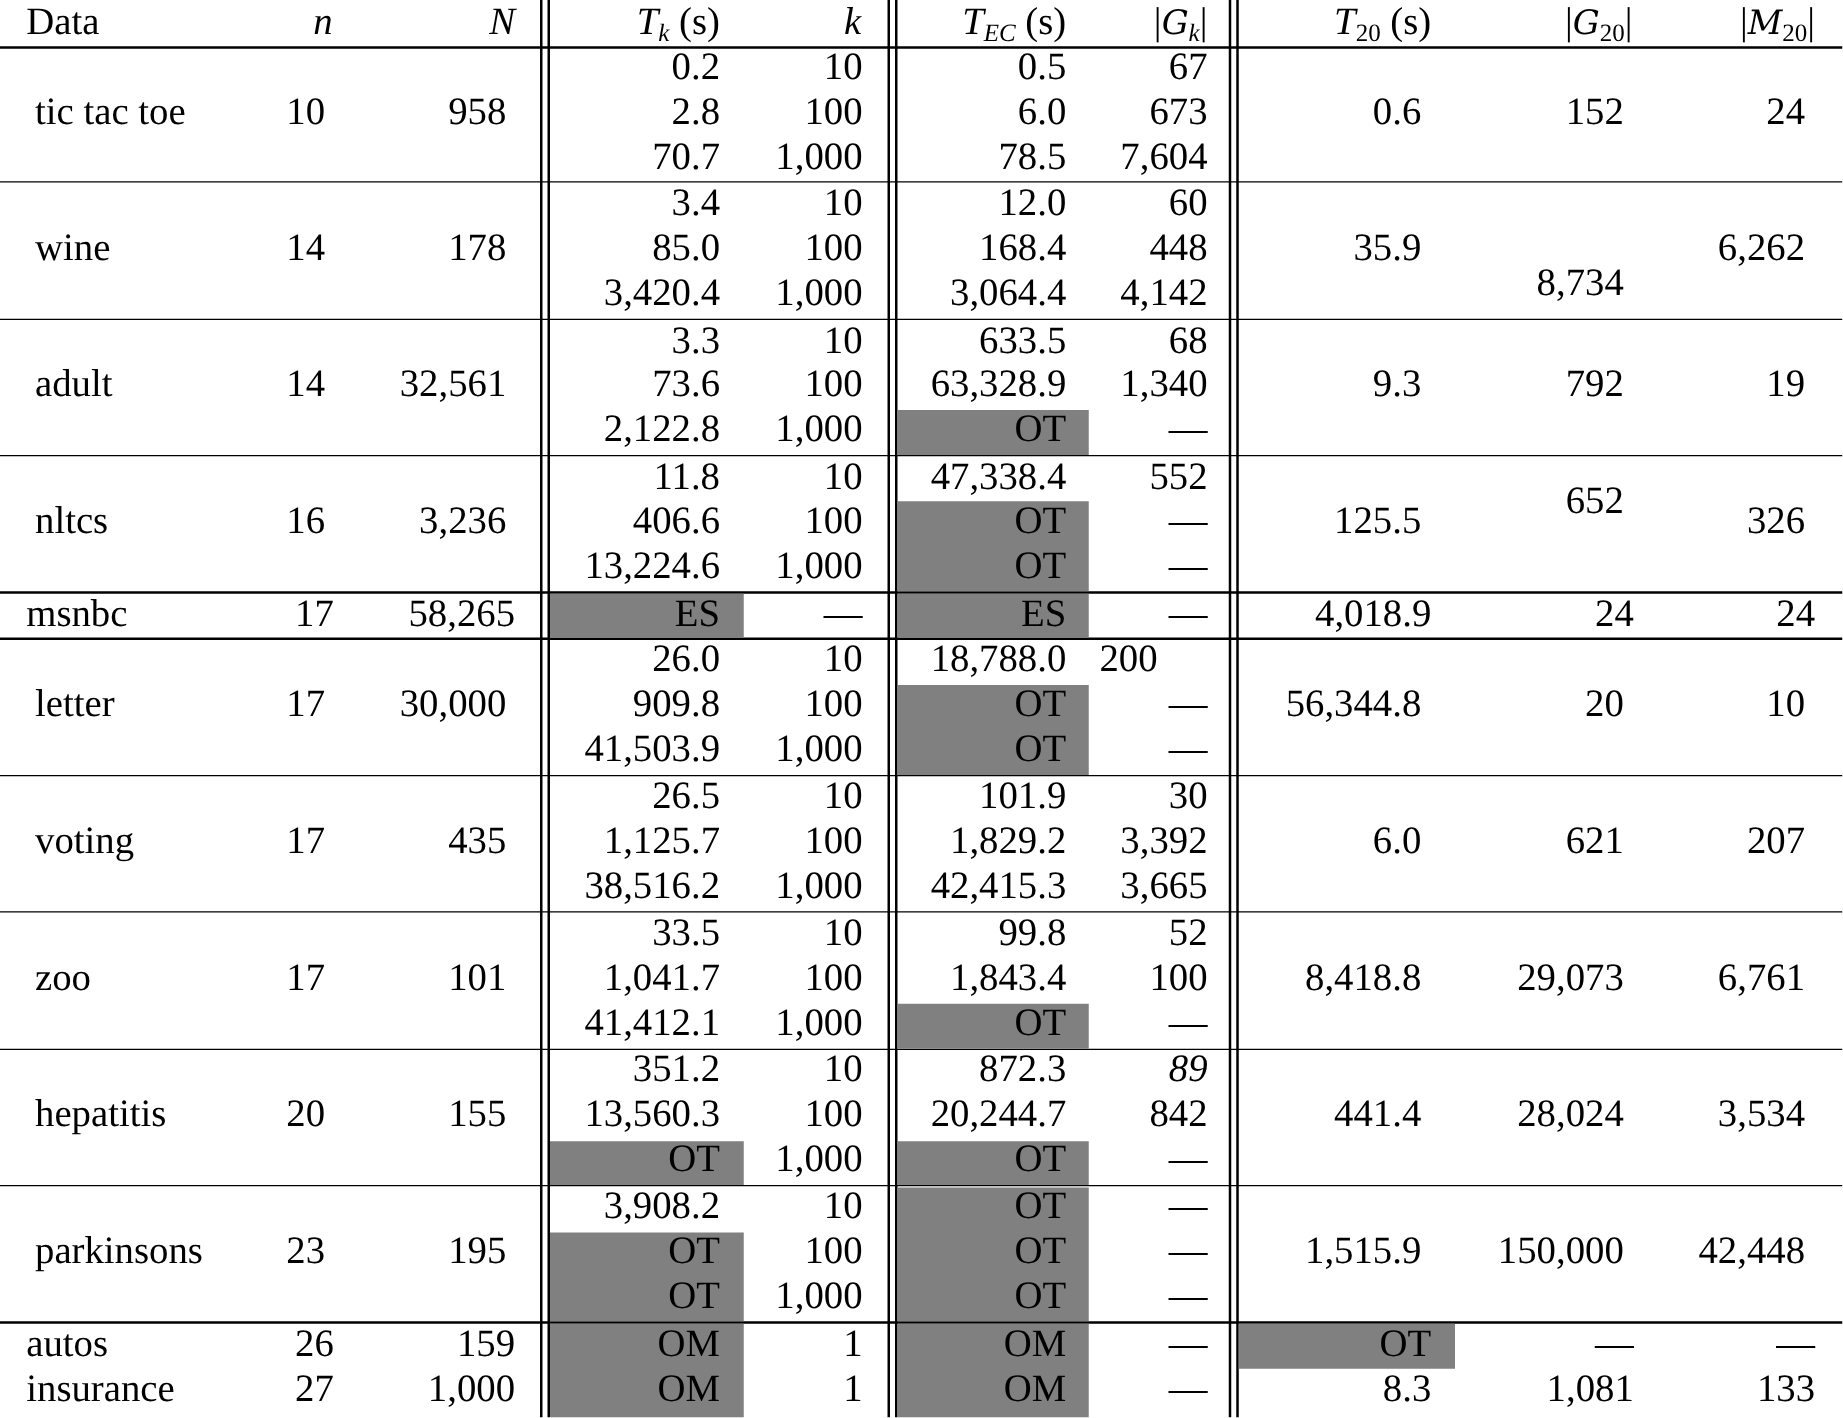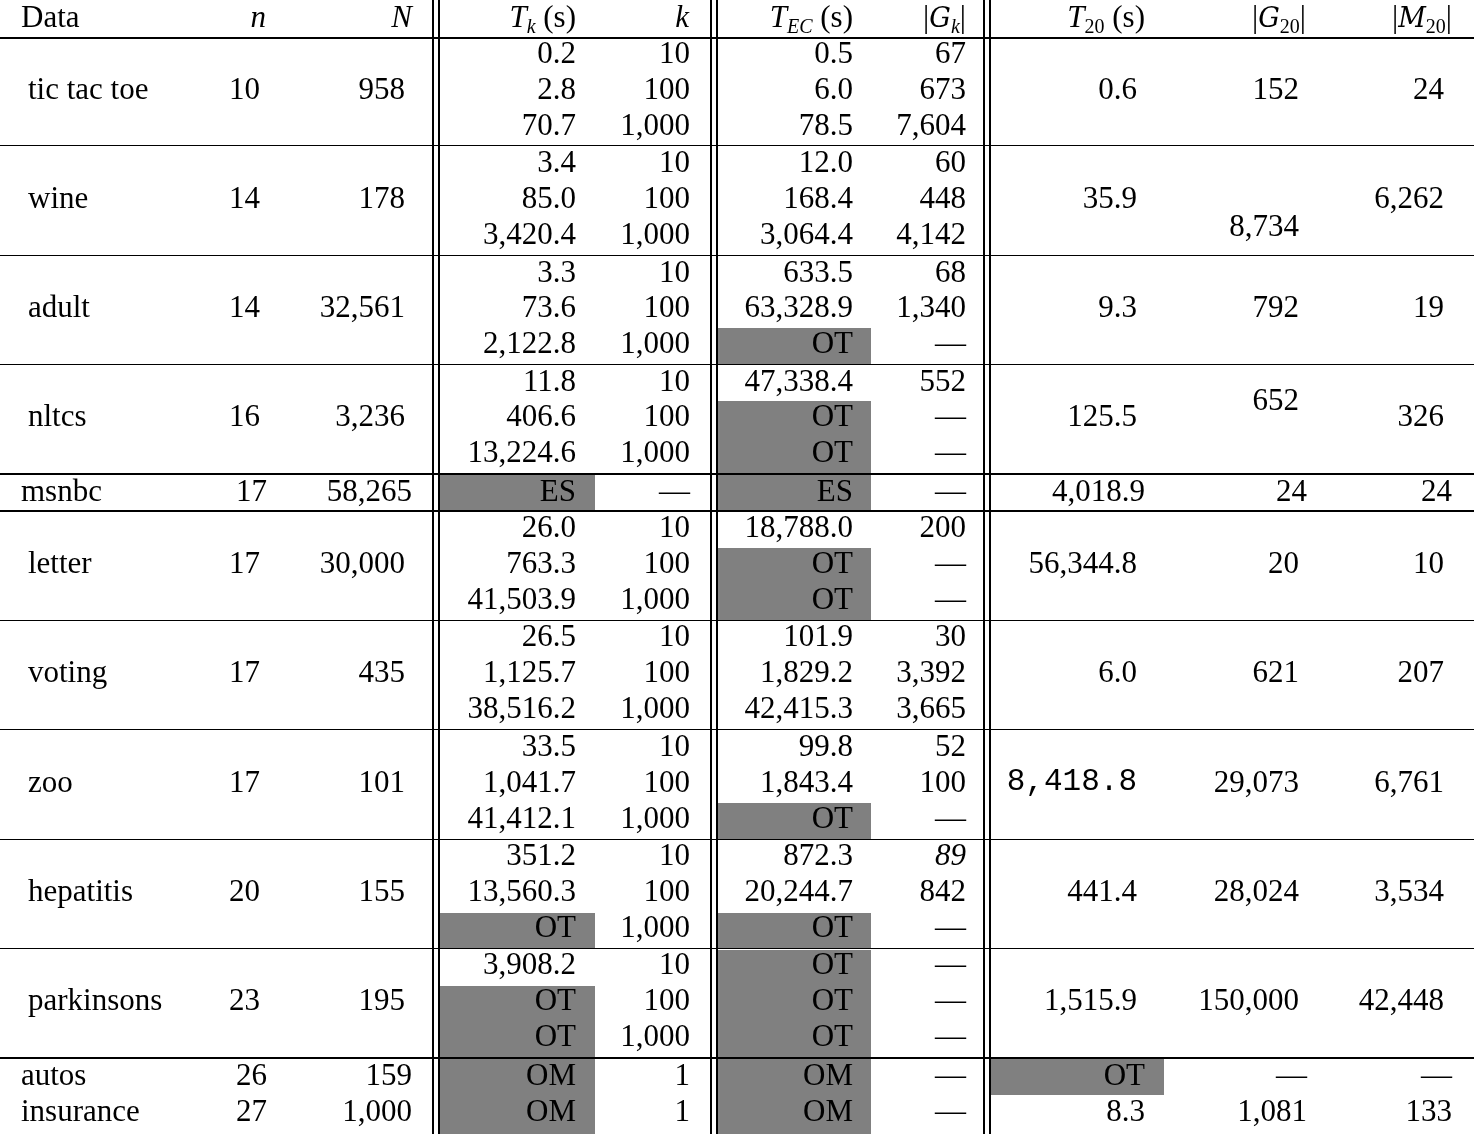--- a/index.html
+++ b/index.html
@@ -176,22 +176,22 @@
     <div class="cell r" style="left:1320px;top:473px;width:132px;">24</div>
   </div>
 
   <div>
     <div class="cell l" style="left:28px;top:545px;width:180px;">letter</div>
     <div class="cell r" style="left:200px;top:545px;width:60px;">17</div>
     <div class="cell r" style="left:290px;top:545px;width:115px;">30,000</div>
     <div class="cell r" style="left:440px;top:509px;width:136px;">26.0</div>
     <div class="cell r" style="left:600px;top:509px;width:90px;">10</div>
     <div class="cell r" style="left:720px;top:509px;width:133px;">18,788.0</div>
-    <div class="cell r" style="left:870px;top:509px;width:96px;">200</div>
-    <div class="cell r" style="left:440px;top:545px;width:136px;">763.3</div>
+    <div class="cell r" style="left:830px;top:509px;width:96px;">200</div>
+    <div class="cell r" style="left:440px;top:545px;width:136px;">909.8</div>
     <div class="cell r" style="left:600px;top:545px;width:90px;">100</div>
     <div class="cell r" style="left:720px;top:545px;width:133px;">OT</div>
     <div class="cell r" style="left:870px;top:545px;width:96px;">—</div>
     <div class="cell r" style="left:440px;top:581px;width:136px;">41,503.9</div>
     <div class="cell r" style="left:600px;top:581px;width:90px;">1,000</div>
     <div class="cell r" style="left:720px;top:581px;width:133px;">OT</div>
     <div class="cell r" style="left:870px;top:581px;width:96px;">—</div>
     <div class="cell r" style="left:1000px;top:545px;width:137px;">56,344.8</div>
     <div class="cell r" style="left:1170px;top:545px;width:129px;">20</div>
     <div class="cell r" style="left:1320px;top:545px;width:124px;">10</div>
@@ -227,21 +227,21 @@
     <div class="cell r" style="left:720px;top:728px;width:133px;">99.8</div>
     <div class="cell r" style="left:870px;top:728px;width:96px;">52</div>
     <div class="cell r" style="left:440px;top:764px;width:136px;">1,041.7</div>
     <div class="cell r" style="left:600px;top:764px;width:90px;">100</div>
     <div class="cell r" style="left:720px;top:764px;width:133px;">1,843.4</div>
     <div class="cell r" style="left:870px;top:764px;width:96px;">100</div>
     <div class="cell r" style="left:440px;top:800px;width:136px;">41,412.1</div>
     <div class="cell r" style="left:600px;top:800px;width:90px;">1,000</div>
     <div class="cell r" style="left:720px;top:800px;width:133px;">OT</div>
     <div class="cell r" style="left:870px;top:800px;width:96px;">—</div>
-    <div class="cell r" style="left:1000px;top:764px;width:137px;font-family:Liberation Mono, monospace;">8,418.8</div>
+    <div class="cell r" style="left:1000px;top:764px;width:137px;">8,418.8</div>
     <div class="cell r" style="left:1170px;top:764px;width:129px;">29,073</div>
     <div class="cell r" style="left:1320px;top:764px;width:124px;">6,761</div>
   </div>
 
   <div>
     <div class="cell l" style="left:28px;top:873px;width:180px;">hepatitis</div>
     <div class="cell r" style="left:200px;top:873px;width:60px;">20</div>
     <div class="cell r" style="left:290px;top:873px;width:115px;">155</div>
     <div class="cell r" style="left:440px;top:837px;width:136px;">351.2</div>
     <div class="cell r" style="left:600px;top:837px;width:90px;">10</div>

